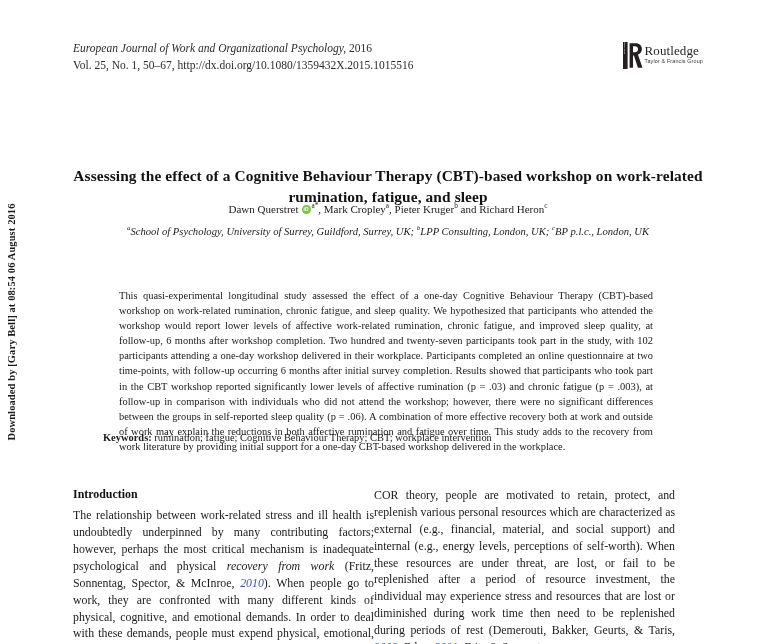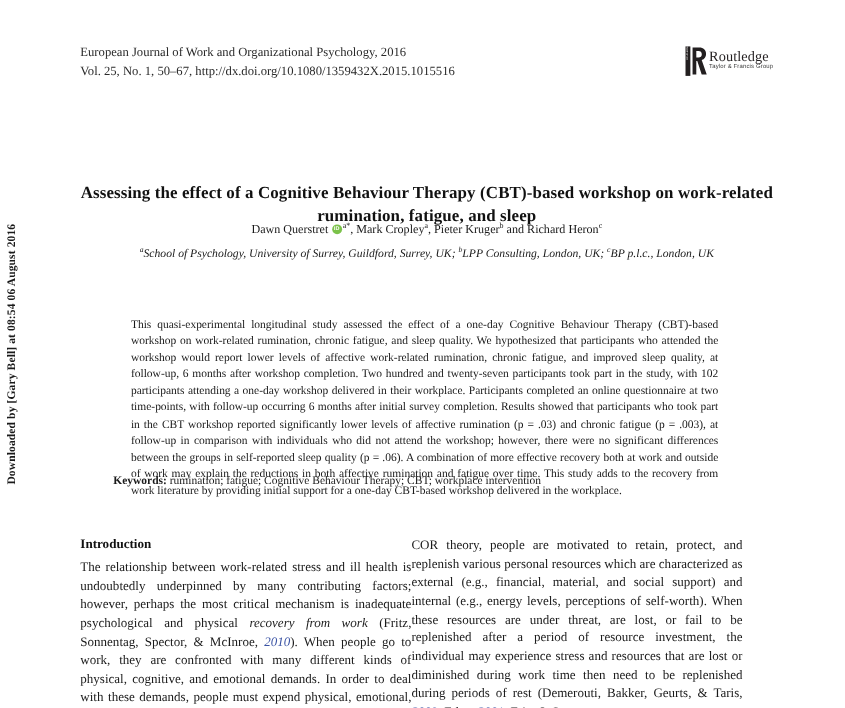--- a/index.html
+++ b/index.html
@@ -55,20 +55,21 @@
     display: flex;
     justify-content: space-between;
     align-items: flex-start;
   }
   .journal-block {
     font-size: 11.5px;
     line-height: 1.45;
     color: #2a2a2a;
   }
   .journal-name {
+    font-style: italic;
   }
   .journal-volume {
     font-style: normal;
   }
 
   
   .publisher-logo {
     display: flex;
     align-items: flex-start;
     gap: 2px;

